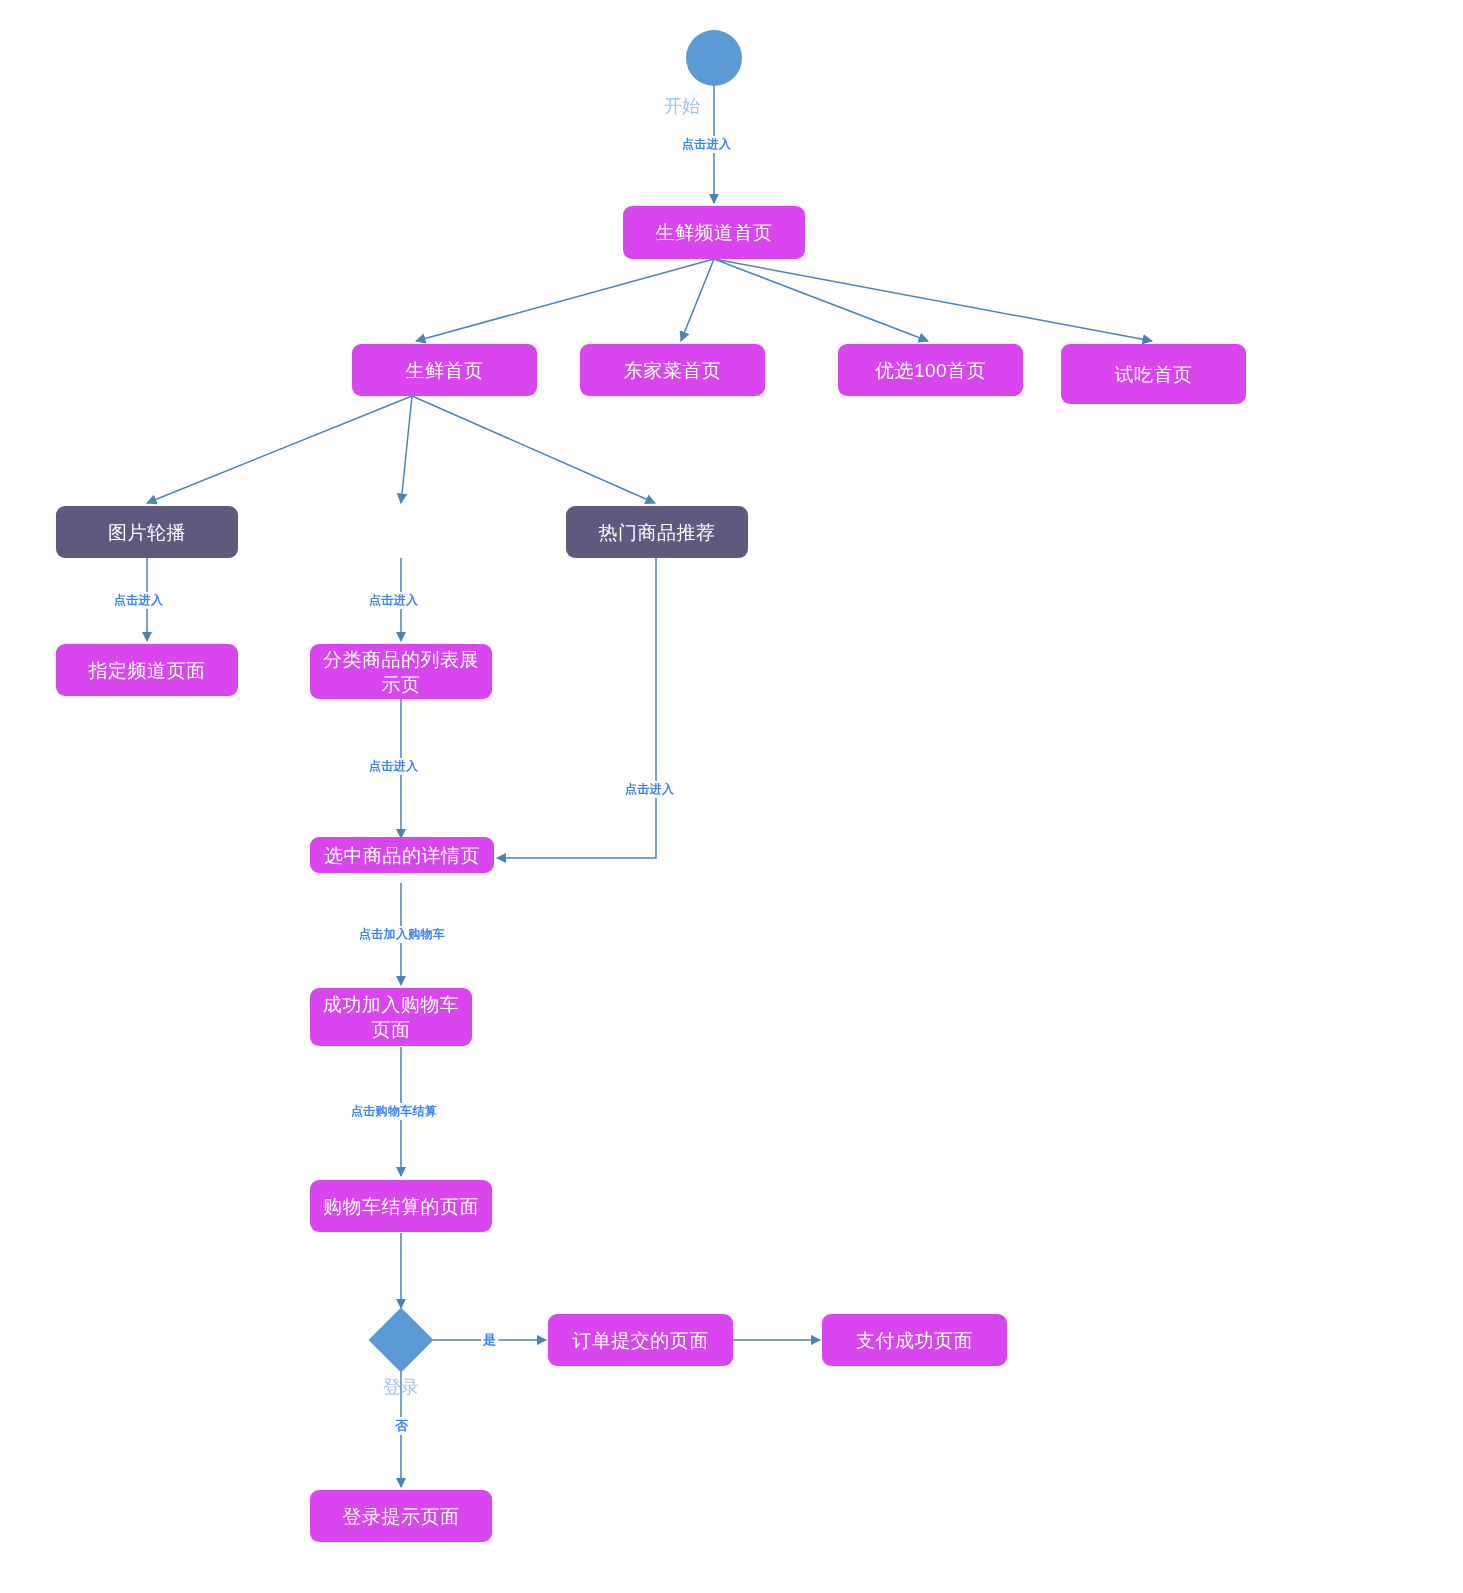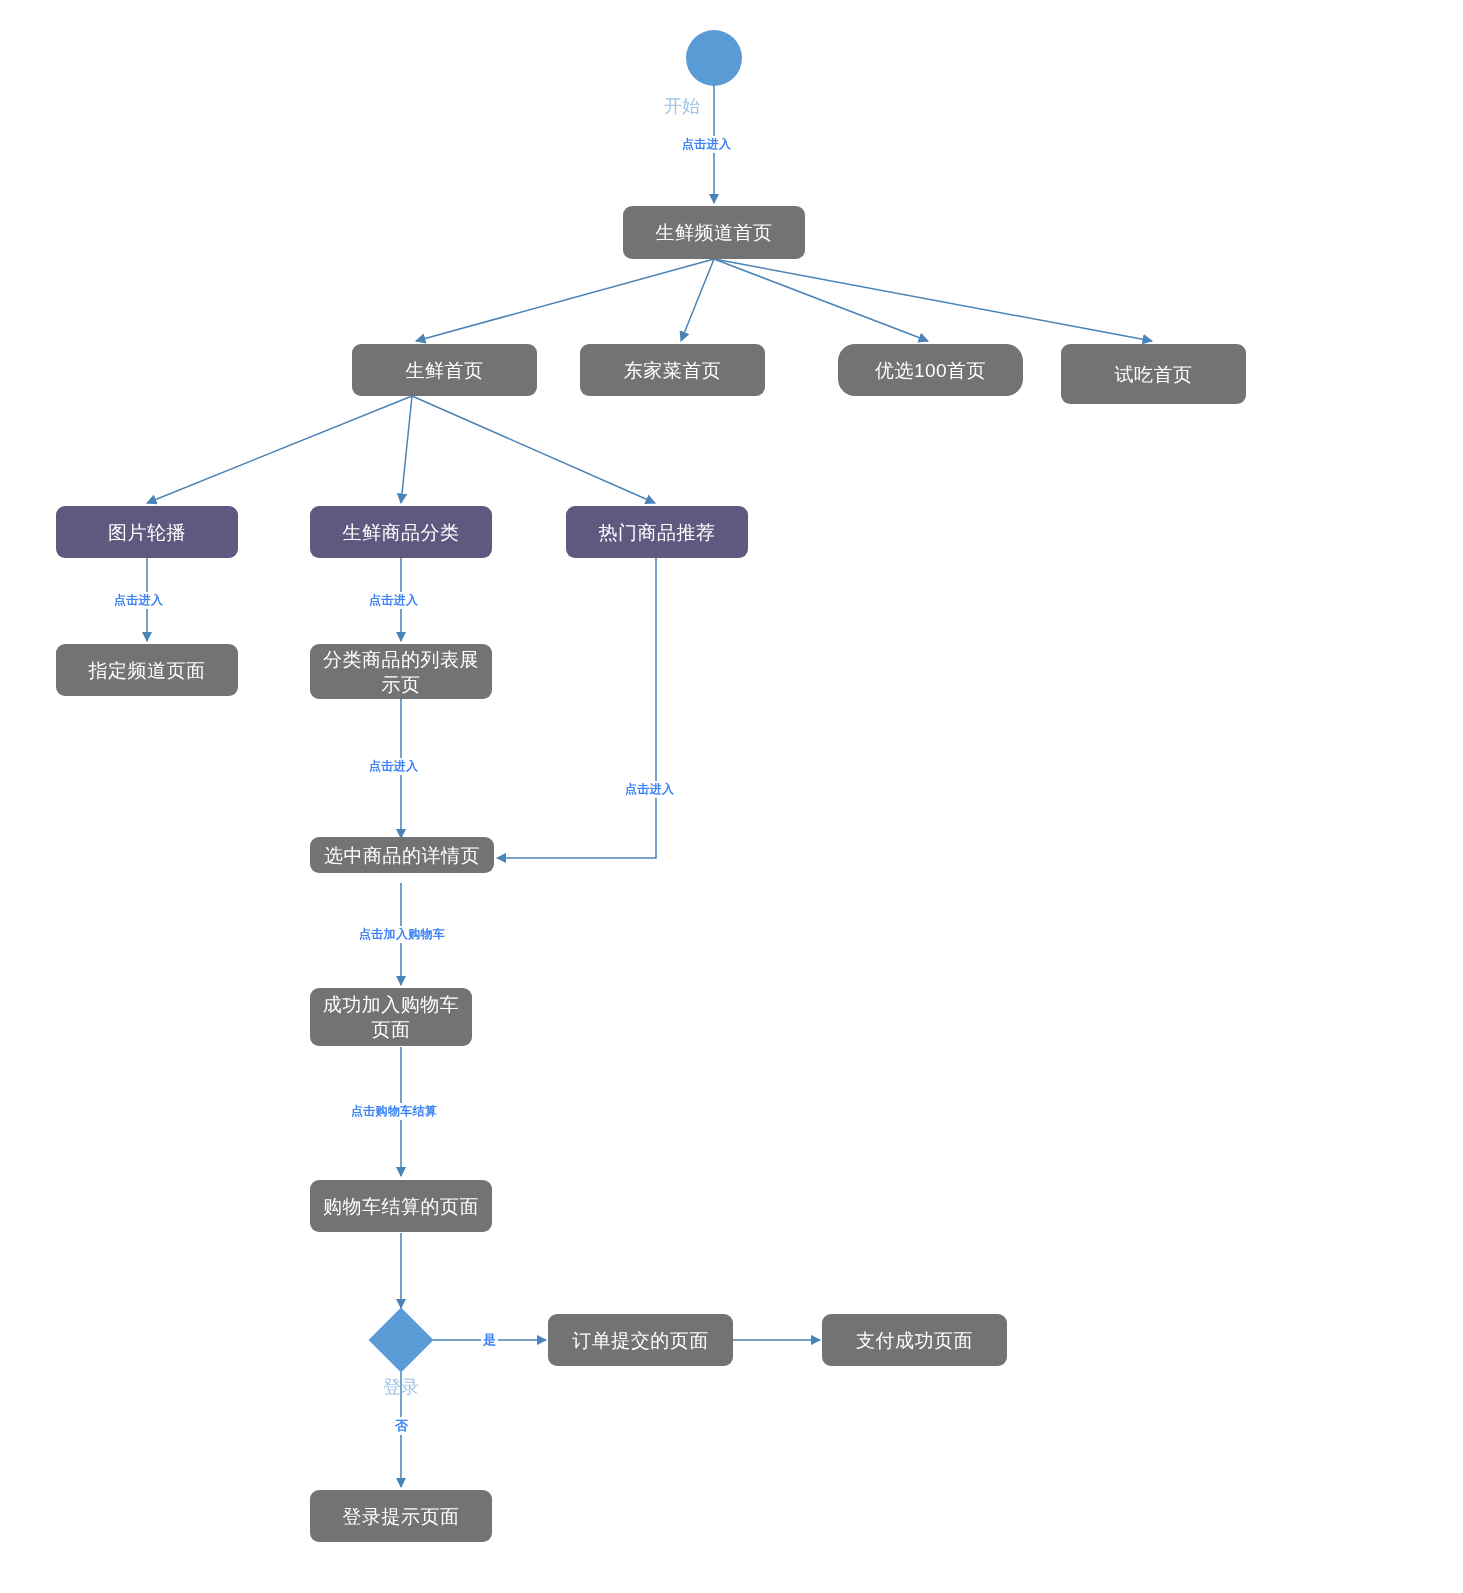--- a/index.html
+++ b/index.html
@@ -32,21 +32,21 @@
     align-items: center;
     justify-content: center;
     text-align: center;
     border-radius: 9px;
     color: #ffffff;
     font-size: 19px;
     line-height: 25px;
     letter-spacing: 0.5px;
     padding: 2px 6px;
   }
-  .node.green  { background: #737373; }
+  .node.green  { background: #d946ef; }
   .node.purple { background: #5f5980; }
 
   .start-circle {
     position: absolute;
     border-radius: 50%;
     background: #5b9bd5;
   }
   .start-label {
     position: absolute;
     color: #9dc3e6;
@@ -147,27 +147,26 @@
   <div class="edge-label plain" style="left:481px; top:1331px;">是</div>
 
   <div class="edge-label plain" style="left:393px; top:1417px;">否</div>
 
   <div class="node green" style="left:623px; top:206px; width:182px; height:53px;">生鲜频道首页</div>
 
   <div class="node green" style="left:320px; top:344px; width:185px; height:52px;margin-left:32px;">生鲜首页</div>
 
   <div class="node green" style="left:580px; top:344px; width:185px; height:52px;">东家菜首页</div>
 
-  <div class="node green" style="left:838px; top:344px; width:185px; height:52px;border-radius:17px;">优选100首页</div>
+  <div class="node green" style="left:838px; top:344px; width:185px; height:52px;">优选100首页</div>
 
   <div class="node green" style="left:1061px; top:344px; width:185px; height:60px;">试吃首页</div>
 
   <div class="node purple" style="left:56px; top:506px; width:182px; height:52px;">图片轮播</div>
 
-  <div class="node purple" style="left:310px; top:506px; width:182px; height:52px;">生鲜商品分类</div>
 
   <div class="node purple" style="left:566px; top:506px; width:182px; height:52px;">热门商品推荐</div>
 
   <div class="node green" style="left:56px; top:644px; width:182px; height:52px;">指定频道页面</div>
 
   <div class="node green" style="left:310px; top:644px; width:182px; height:55px;">分类商品的列表展示页</div>
 
   <div class="node green" style="left:310px; top:837px; width:184px; height:36px;">选中商品的详情页</div>
 
   <div class="node green" style="left:310px; top:988px; width:162px; height:58px;">成功加入购物车页面</div>

